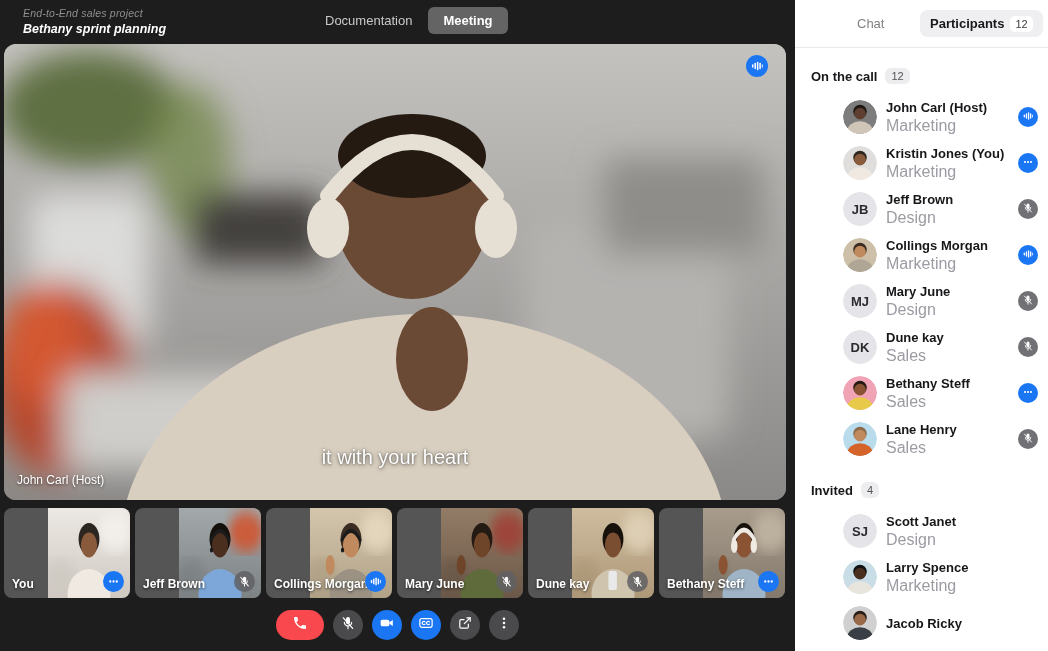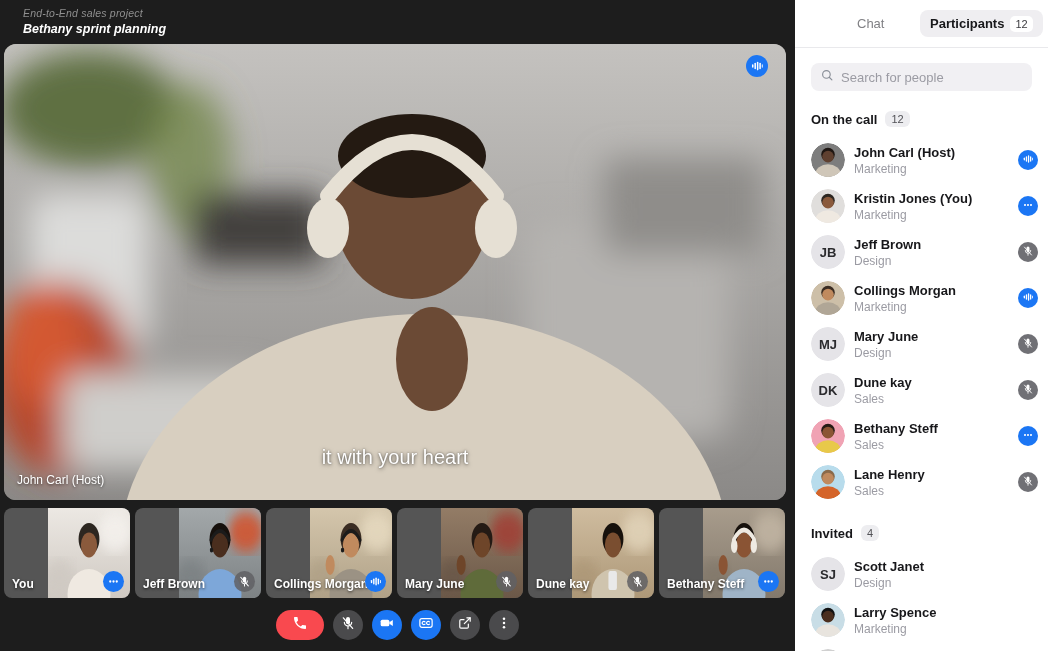--- a/index.html
+++ b/index.html
@@ -49,40 +49,44 @@
 
   .search-box { margin:15px 16px 0; height:28px; background:#f1f0f3; border-radius:8px; display:flex; align-items:center; padding:0 9px; gap:7px; }
   .search-box input { border:none; background:transparent; outline:none; font-size:13px; color:#303034; width:100%; font-family:"Liberation Sans", sans-serif; }
   .search-box input::placeholder { color:#9b9ba3; }
 
   .section-title { display:flex; align-items:center; gap:8px; margin:20px 16px 10px;text-align:center; }
   .section-title .label { font-size:13px; font-weight:bold; color:#17171a; }
   .pill-badge { background:#ededf0; border-radius:6px; font-size:11px; color:#515156; padding:2px 6px; }
 
   .p-row { display:flex; align-items:center; padding:0 10px 0 16px; height:46px; gap:9px; }
-  .avatar { width:34px; height:34px; border-radius:50%; flex:none; overflow:hidden; }
+  .avatar { width:34px; height:34px; border-radius:50%; flex:none; overflow:hidden;margin-left:32px; }
   .avatar svg { display:block; width:100%; height:100%; }
   .p-text { display:flex; flex-direction:column; gap:2px; }
   .p-name { font-size:13px; font-weight:bold; color:#17171a; }
-  .p-role { font-size:12px; color:#9b9ba3; }
+  .p-role { font-size:16px; color:#9b9ba3; }
   .p-status { margin-left:auto; width:20px; height:20px; border-radius:50%; display:flex; align-items:center; justify-content:center; flex:none; }
   .st-blue { background:#1b76f4; }
   .st-gray { background:#707075; }
 </style>
 </head>
 <body>
 
 <div class="app">
 
   <div class="main">
 
     <div class="topbar">
       <div class="meta">
         <div class="project">End-to-End sales project</div>
         <div class="title">Bethany sprint planning</div>
+      </div>
+      <div class="top-tabs">
+        <span class="tab-plain">Documentation</span>
+        <button class="tab-btn">Meeting</button>
       </div>
     </div>
 
     <div class="video-main">
       <div id="main-scene">
           <svg viewBox="0 0 782 456" preserveAspectRatio="none">
     <defs>
       <linearGradient id="mbg" x1="0" y1="0" x2="0" y2="1">
                 <stop offset="0" stop-color="#c4c2bf"></stop>
                 <stop offset="1" stop-color="#8b8987"></stop>
@@ -379,27 +383,20 @@
 
   <div class="sidebar">
     <div class="side-header">
       <button class="chat-tab">Chat</button>
       <button class="participants-tab">
         <span>Participants</span>
         <span class="mini-badge">12</span>
       </button>
     </div>
 
-    <div class="search-box">
-      <span id="search-icon"><svg width="14" height="14" viewBox="0 0 24 24">
-            <circle cx="11" cy="11" r="6.5" fill="none" stroke="#8a8f98" stroke-width="2"></circle>
-            <line x1="15.8" y1="15.8" x2="20.4" y2="20.4" stroke="#8a8f98" stroke-width="2" stroke-linecap="round"></line>
-          </svg></span>
-      <input type="text" placeholder="Search for people" style="">
-    </div>
 
     <div id="people-list">
         <div class="section-title">
           <span class="label">On the call</span>
           <span class="pill-badge">12</span>
         </div>
         <div class="p-row">
           <span class="avatar">
             <svg viewBox="0 0 24 24">
     <defs>

